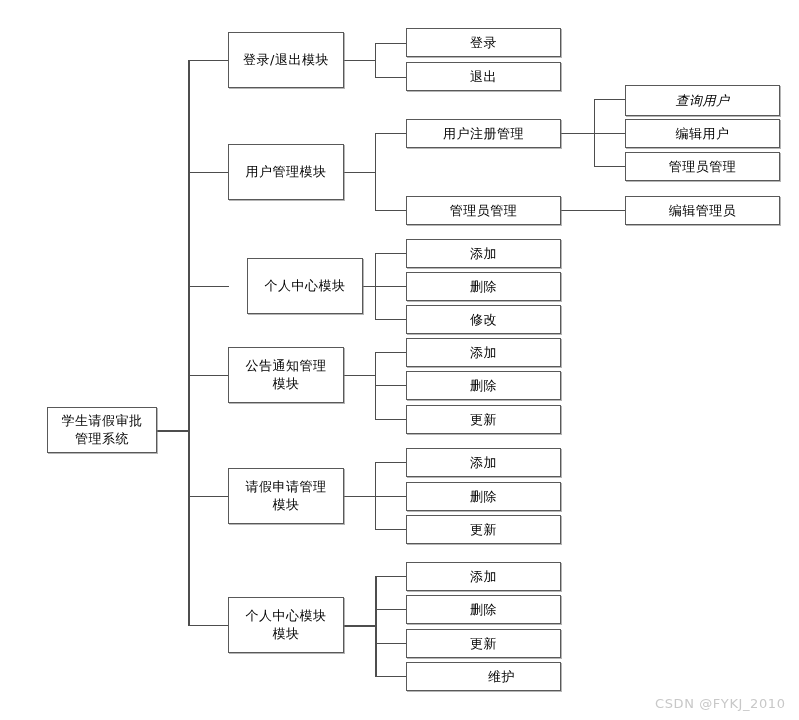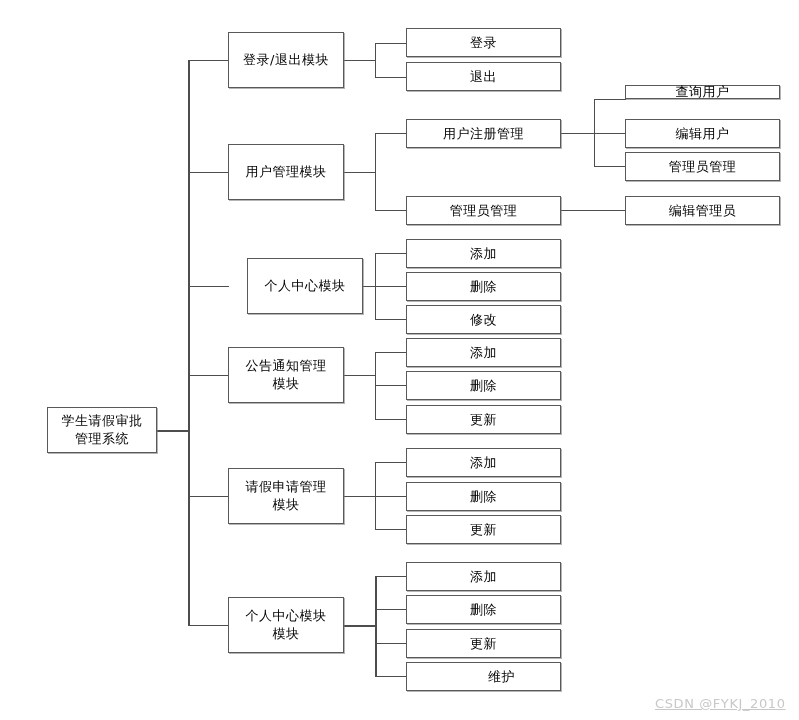--- a/index.html
+++ b/index.html
@@ -41,21 +41,20 @@
     background: #4d4d4d;
   }
   .conn.h { height: 1px; }
   .conn.v { width: 1px; }
   .watermark {
     position: absolute;
     color: #c8c8c8;
     font-size: 13px;
     letter-spacing: 0.6px;
     white-space: nowrap;
-    text-decoration: underline;
   }
 </style>
 </head>
 <body>
 
 <div id="canvas">
 
   <div class="conn h" style="left:157px; top:430px; width:32px; height:2px;"></div>
 
   <div class="conn v" style="left:188px; top:60px; height:565px; width:2px;"></div>
@@ -134,20 +133,20 @@
   <div class="node" style="left:406px; top:371px; width:155px; height:29px;">删除</div>
   <div class="node" style="left:406px; top:405px; width:155px; height:29px;">更新</div>
   <div class="node" style="left:406px; top:448px; width:155px; height:29px;">添加</div>
   <div class="node" style="left:406px; top:482px; width:155px; height:29px;">删除</div>
   <div class="node" style="left:406px; top:515px; width:155px; height:29px;">更新</div>
   <div class="node" style="left:406px; top:562px; width:155px; height:29px;">添加</div>
   <div class="node" style="left:406px; top:595px; width:155px; height:29px;">删除</div>
   <div class="node" style="left:406px; top:629px; width:155px; height:29px;">更新</div>
   <div class="node" style="left:406px; top:662px; width:155px; height:29px;padding-left:36px;">维护</div>
 
-  <div class="node" style="left:625px; top:85px; width:155px; height:14px;">查询用户</div>
+  <div class="node" style="left:625px; top:85px; width:155px; height:31px;font-style:italic;">查询用户</div>
   <div class="node" style="left:625px; top:119px; width:155px; height:29px;">编辑用户</div>
   <div class="node" style="left:625px; top:152px; width:155px; height:29px;">管理员管理</div>
   <div class="node" style="left:625px; top:196px; width:155px; height:29px;">编辑管理员</div>
 
   <div class="watermark" style="left:655px; top:696px;">CSDN @FYKJ_2010</div>
 
 </div>
 
 </body></html>

